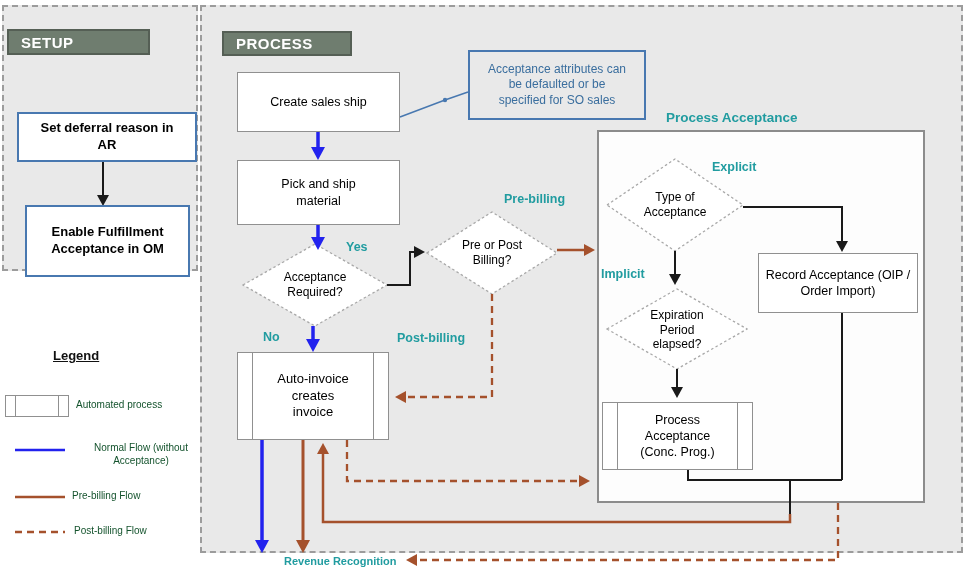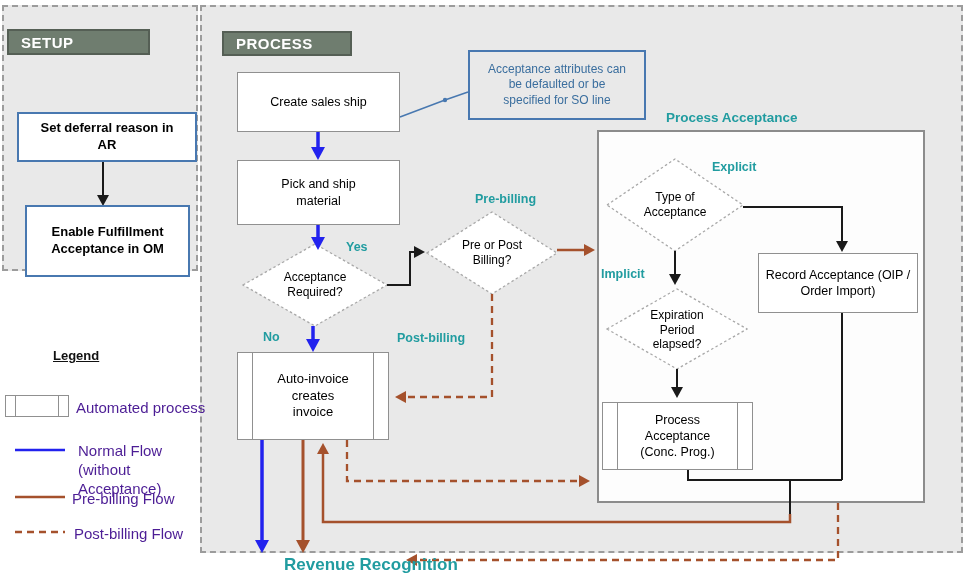--- a/index.html
+++ b/index.html
@@ -32,21 +32,21 @@
     color:#3A6E9E; font-size:12px; line-height:1.3; text-align:center;
     display:flex; align-items:center; justify-content:center;
   }
   .dtext {
     position:absolute; z-index:4; display:flex; align-items:center; justify-content:center;
     text-align:center; font-size:12px; line-height:1.22; color:#000;
   }
   .lbl { position:absolute; z-index:5; font-weight:bold; font-size:12.5px; white-space:nowrap; }
   .teal { color:#219CA0; }
   .legend-title { position:absolute; z-index:4; font-size:13px; font-weight:bold; text-decoration:underline; color:#111; }
-  .legend-item { position:absolute; z-index:4; font-size:15px; color:#4c1d95; line-height:1.25; }
+  .legend-item { position:absolute; z-index:4; font-size:10px; color:#14532d; line-height:1.25;text-align:center; }
   .legend-shape { position:absolute; z-index:4; background:#FFF; border:1px solid #909090; }
   .legend-shape::before, .legend-shape::after {
     content:""; position:absolute; top:0; bottom:0; width:0; border-left:1px solid #909090;
   }
   .legend-shape::before { left:9px; } .legend-shape::after { right:9px; }
   svg.flows { position:absolute; left:0; top:0; z-index:3; }
 </style>
 </head>
 <body>
 
@@ -144,21 +144,21 @@
     <span class="inner" style="width:140px;">Enable Fulfillment Acceptance in OM</span>
   </div>
 
   <div class="node" style="left:237px;top:72px;width:163px;height:60px;">
     <span class="inner" style="width:150px;">Create sales ship</span>
   </div>
   <div class="node" style="left:237px;top:160px;width:163px;height:65px;">
     <span class="inner" style="width:95px;">Pick and ship material</span>
   </div>
   <div class="callout" style="left:468px;top:50px;width:178px;height:70px;">
-    <span class="inner" style="width:145px;">Acceptance attributes can be defaulted or be specified for SO line</span>
+    <span class="inner" style="width:145px;">Acceptance attributes can be defaulted or be specified for SO sales</span>
   </div>
   <div class="node autoproc" style="left:237px;top:352px;width:152px;height:88px;font-size:13px;">
     <span class="inner" style="width:82px;">Auto-invoice creates invoice</span>
   </div>
 
   <div class="dtext" style="left:255px;top:262px;width:120px;height:46px;">
     <span class="inner" style="width:90px;">Acceptance Required?</span>
   </div>
   <div class="dtext" style="left:432px;top:230px;width:120px;height:46px;">
     <span class="inner" style="width:88px;">Pre or Post Billing?</span>
@@ -173,25 +173,25 @@
   <div class="lbl teal" style="left:666px;top:110px;font-size:13.5px;">Process Acceptance</div>
   <div class="node" style="left:758px;top:253px;width:160px;height:60px;">
     <span class="inner" style="width:150px;">Record Acceptance (OIP / Order Import)</span>
   </div>
   <div class="node autoproc" style="left:602px;top:402px;width:151px;height:68px;">
     <span class="inner" style="width:105px;">Process Acceptance (Conc. Prog.)</span>
   </div>
 
   <div class="lbl teal" style="left:346px;top:240px;">Yes</div>
   <div class="lbl teal" style="left:263px;top:330px;text-align:center;">No</div>
-  <div class="lbl teal" style="left:475px;top:192px;">Pre-billing</div>
+  <div class="lbl teal" style="left:504px;top:192px;">Pre-billing</div>
   <div class="lbl teal" style="left:397px;top:331px;">Post-billing</div>
   <div class="lbl teal" style="left:712px;top:160px;">Explicit</div>
   <div class="lbl teal" style="left:601px;top:267px;">Implicit</div>
-  <div class="lbl teal" style="left:284px;top:555px;font-size:17px;">Revenue Recognition</div>
+  <div class="lbl teal" style="left:284px;top:555px;font-size:11px;">Revenue Recognition</div>
 
   <div class="legend-title" style="left:53px;top:348px;">Legend</div>
   <div class="legend-shape" style="left:5px;top:395px;width:64px;height:22px;"></div>
   <div class="legend-item" style="left:76px;top:399px;">Automated process</div>
   <div class="legend-item" style="left:78px;top:442px;width:126px;">Normal Flow (without Acceptance)</div>
   <div class="legend-item" style="left:72px;top:490px;">Pre-billing Flow</div>
   <div class="legend-item" style="left:74px;top:525px;">Post-billing Flow</div>
 
 </div>
 

